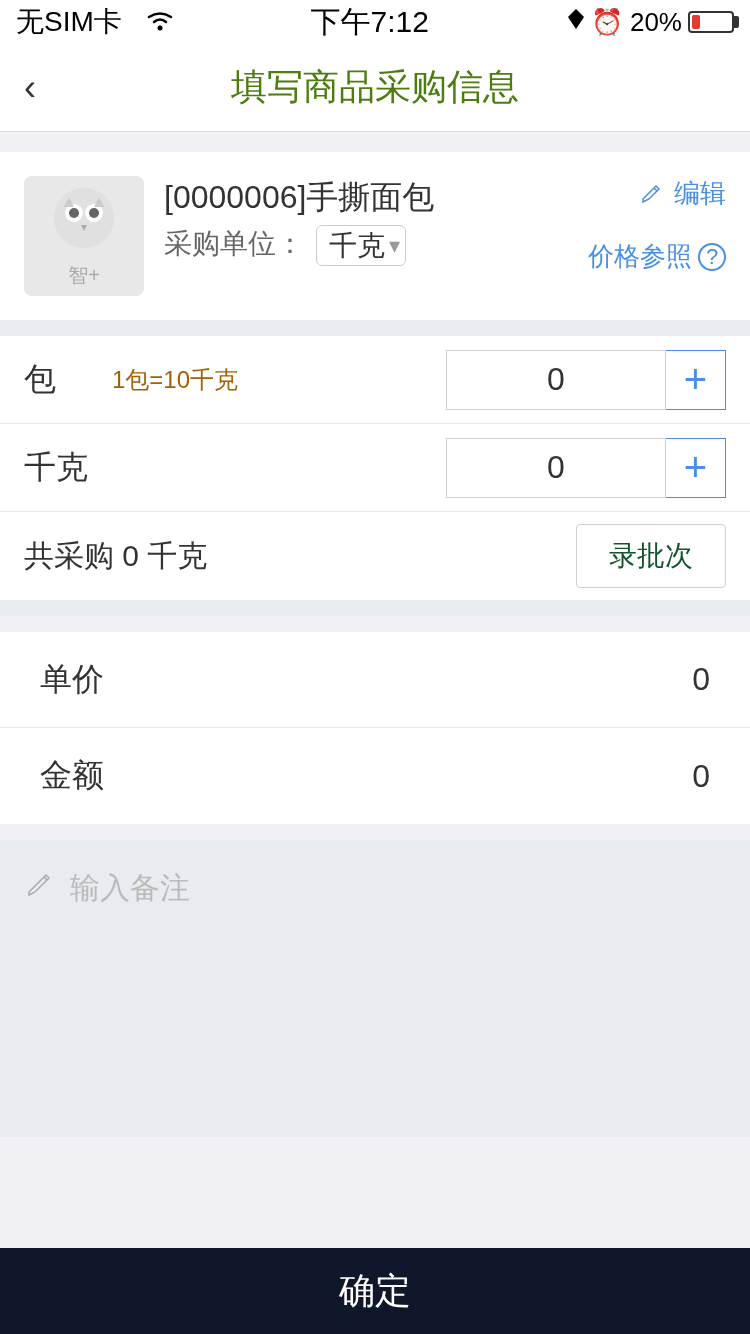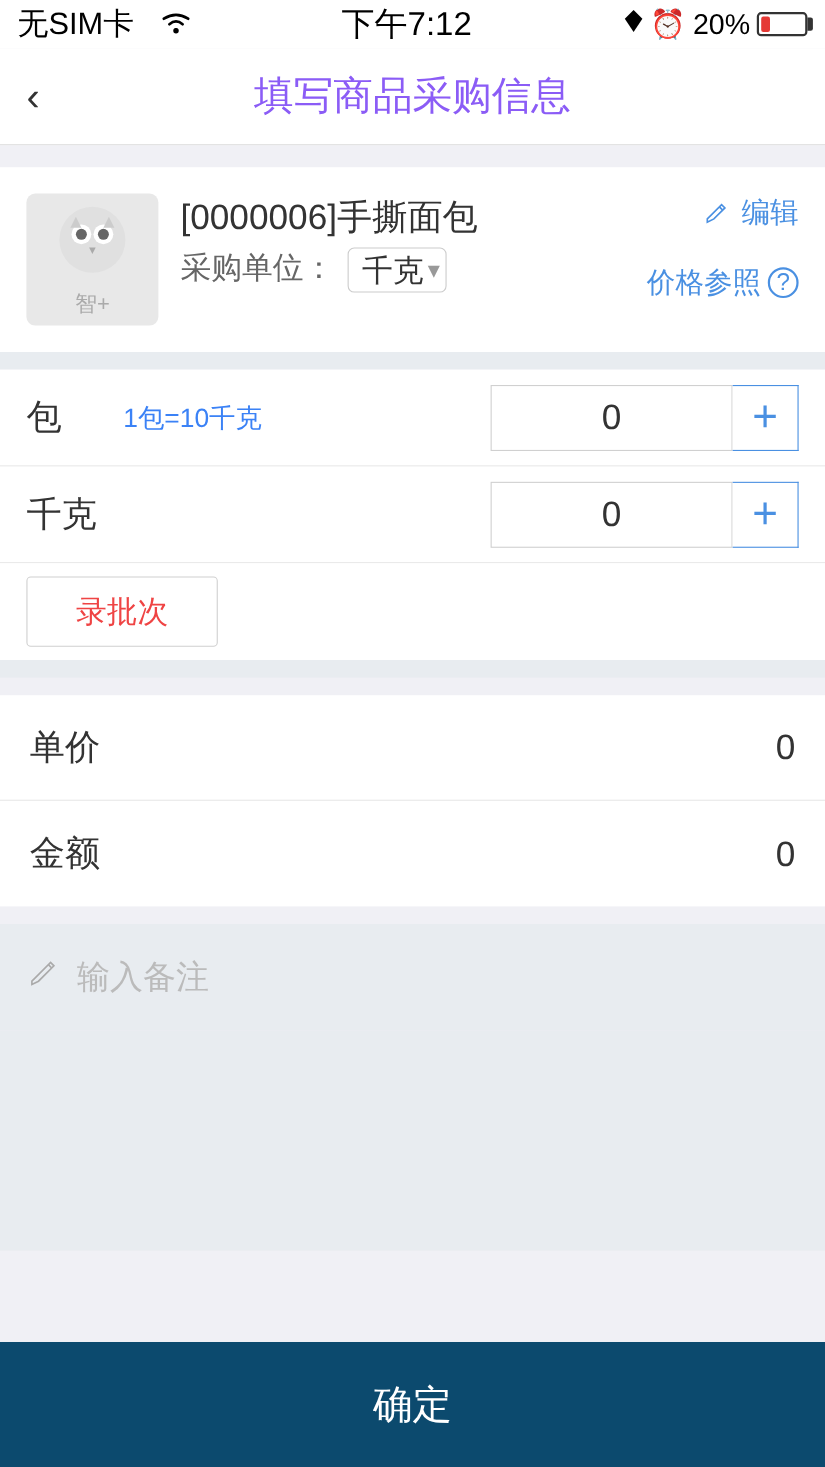--- a/index.html
+++ b/index.html
@@ -87,21 +87,21 @@
     .nav-back {
       position: absolute;
       left: 24px;
       font-size: 36px;
       color: #333;
       cursor: pointer;
     }
     .nav-title {
       font-size: 36px;
       font-weight: 500;
-      color: #8b5cf6;
+      color: #4d7c0f;
     }
 
     
     .product-card {
       background: #fff;
       padding: 24px;
       margin-top: 20px;
       display: flex;
       align-items: flex-start;
       gap: 20px;
@@ -217,21 +217,21 @@
       height: 88px;
       border-bottom: 1px solid #e8e8e8;
     }
     .quantity-label {
       font-size: 32px;
       color: #333;
       min-width: 80px;
     }
     .quantity-sublabel {
       font-size: 24px;
-      color: #3b82f6;
+      color: #a16207;
       margin-left: 8px;
     }
     .quantity-input-wrap {
       flex: 1;
       display: flex;
       justify-content: flex-end;
       align-items: center;
       gap: 0;
     }
     .quantity-input {
@@ -267,37 +267,37 @@
       padding: 0 24px;
       height: 88px;
     }
     .total-text {
       font-size: 30px;
       color: #333;
     }
     .record-batch-btn {
       border: 1px solid #d0d0d0;
       background: #fff;
-      padding: 12px 44px;
-      font-size: 28px;
-      color: #ef4444;
+      padding: 12px 32px;
+      font-size: 28px;
+      color: #14532d;
       border-radius: 4px;
       cursor: pointer;
     }
 
     
     .price-section {
       background: #fff;
       margin-top: 16px;
     }
     .price-row {
       display: flex;
       align-items: center;
       justify-content: space-between;
-      padding: 0 27px;
+      padding: 0 40px;
       height: 96px;
       border-bottom: 1px solid #e8e8e8;
     }
     .price-row:last-child {
       border-bottom: none;
     }
     .price-row-label {
       font-size: 32px;
       color: #333;
     }
@@ -330,22 +330,22 @@
       background: #e8ecf0;
       min-height: 200px;
     }
 
     
     .confirm-btn {
       position: fixed;
       bottom: 0;
       left: 0;
       width: 750px;
-      height: 114px;
-      background: #0c4a6e;
+      height: 86px;
+      background: #0f172a;
       color: #fff;
       font-size: 36px;
       display: flex;
       align-items: center;
       justify-content: center;
       cursor: pointer;
       border: none;
     }
 
     .wifi-icon {
@@ -454,20 +454,21 @@
   <div class="quantity-row">
     <span class="quantity-label">千克</span>
     <div class="quantity-input-wrap">
       <input class="quantity-input" type="text" value="0" style="">
       <div class="quantity-plus">+</div>
     </div>
   </div>
 </div>
 
 <div class="total-row">
+  <span class="total-text">共采购 0 千克</span>
   <button class="record-batch-btn">录批次</button>
 </div>
 
 <div class="divider-heavy"></div>
 
 <div class="price-section">
   <div class="price-row">
     <span class="price-row-label">单价</span>
     <span class="price-row-value">0</span>
   </div>

